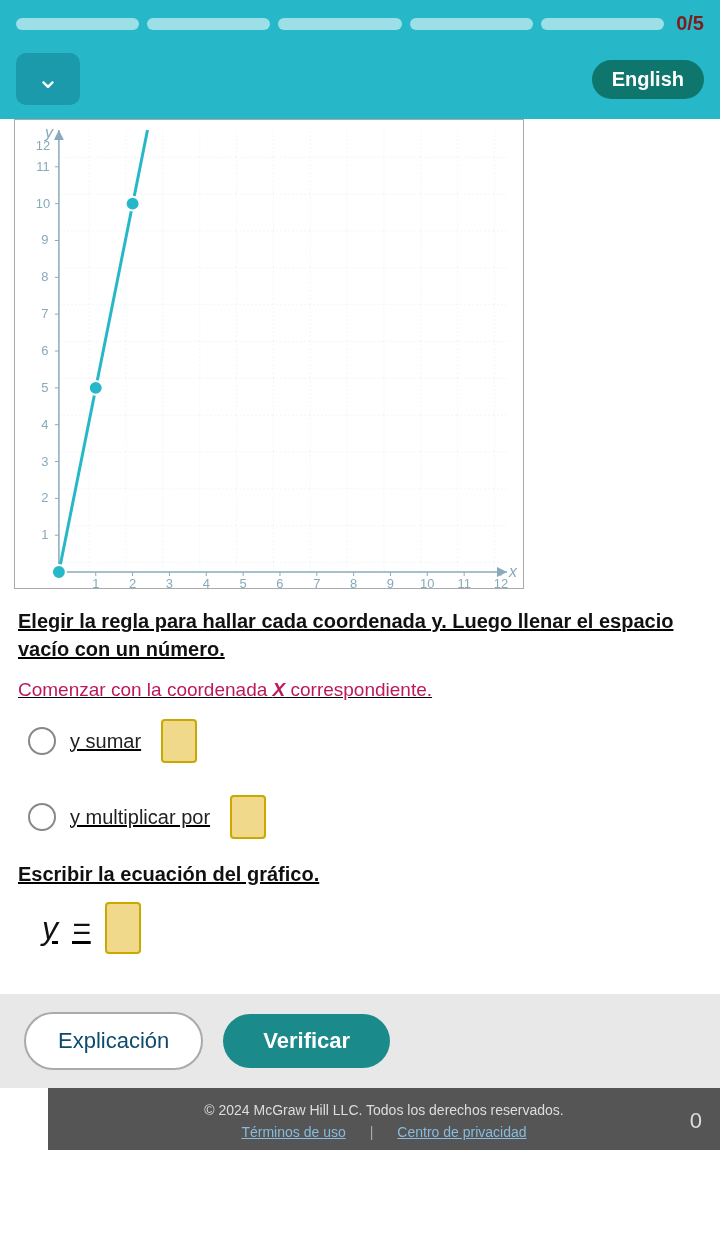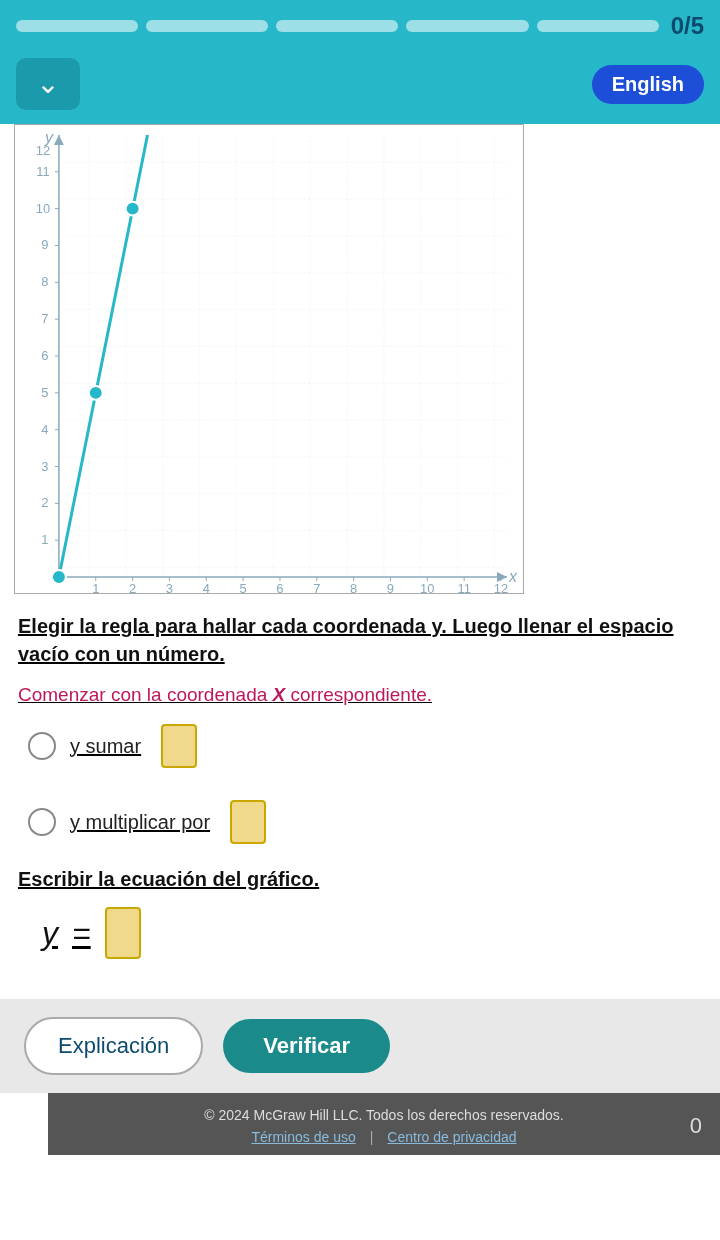--- a/index.html
+++ b/index.html
@@ -20,22 +20,22 @@
       align-items: center;
       gap: 8px;
     }
     .progress-segment {
       flex: 1;
       height: 12px;
       background: rgba(255,255,255,0.55);
       border-radius: 6px;
     }
     .progress-count {
-      color: #0c4a6e;
-      font-size: 24px;
+      color: #7f1d1d;
+      font-size: 20px;
       font-weight: bold;
       white-space: nowrap;
       margin-left: 4px;
     }
 
     
     .header-row {
       background: #26b8c8;
       display: flex;
       align-items: center;
@@ -52,21 +52,21 @@
       align-items: center;
       justify-content: center;
       cursor: pointer;
     }
     .chevron-icon {
       color: #fff;
       font-size: 28px;
       line-height: 1;
     }
     .english-badge {
-      background: #1d4ed8;
+      background: #0f766e;
       color: #fff;
       border-radius: 22px;
       padding: 8px 20px;
       font-size: 20px;
       font-weight: bold;
       cursor: pointer;
       border: none;
     }
 
     
@@ -212,21 +212,21 @@
     }
     .footer-copyright {
       color: #ddd;
       font-size: 14px;
       margin-bottom: 6px;
     }
     .footer-links {
       display: flex;
       justify-content: center;
       align-items: center;
-      gap: 14px;
+      gap: 24px;
       font-size: 14px;
     }
     .footer-link {
       color: #8bd;
       text-decoration: underline;
       cursor: pointer;
     }
     .footer-sep {
       color: #aaa;
     }

